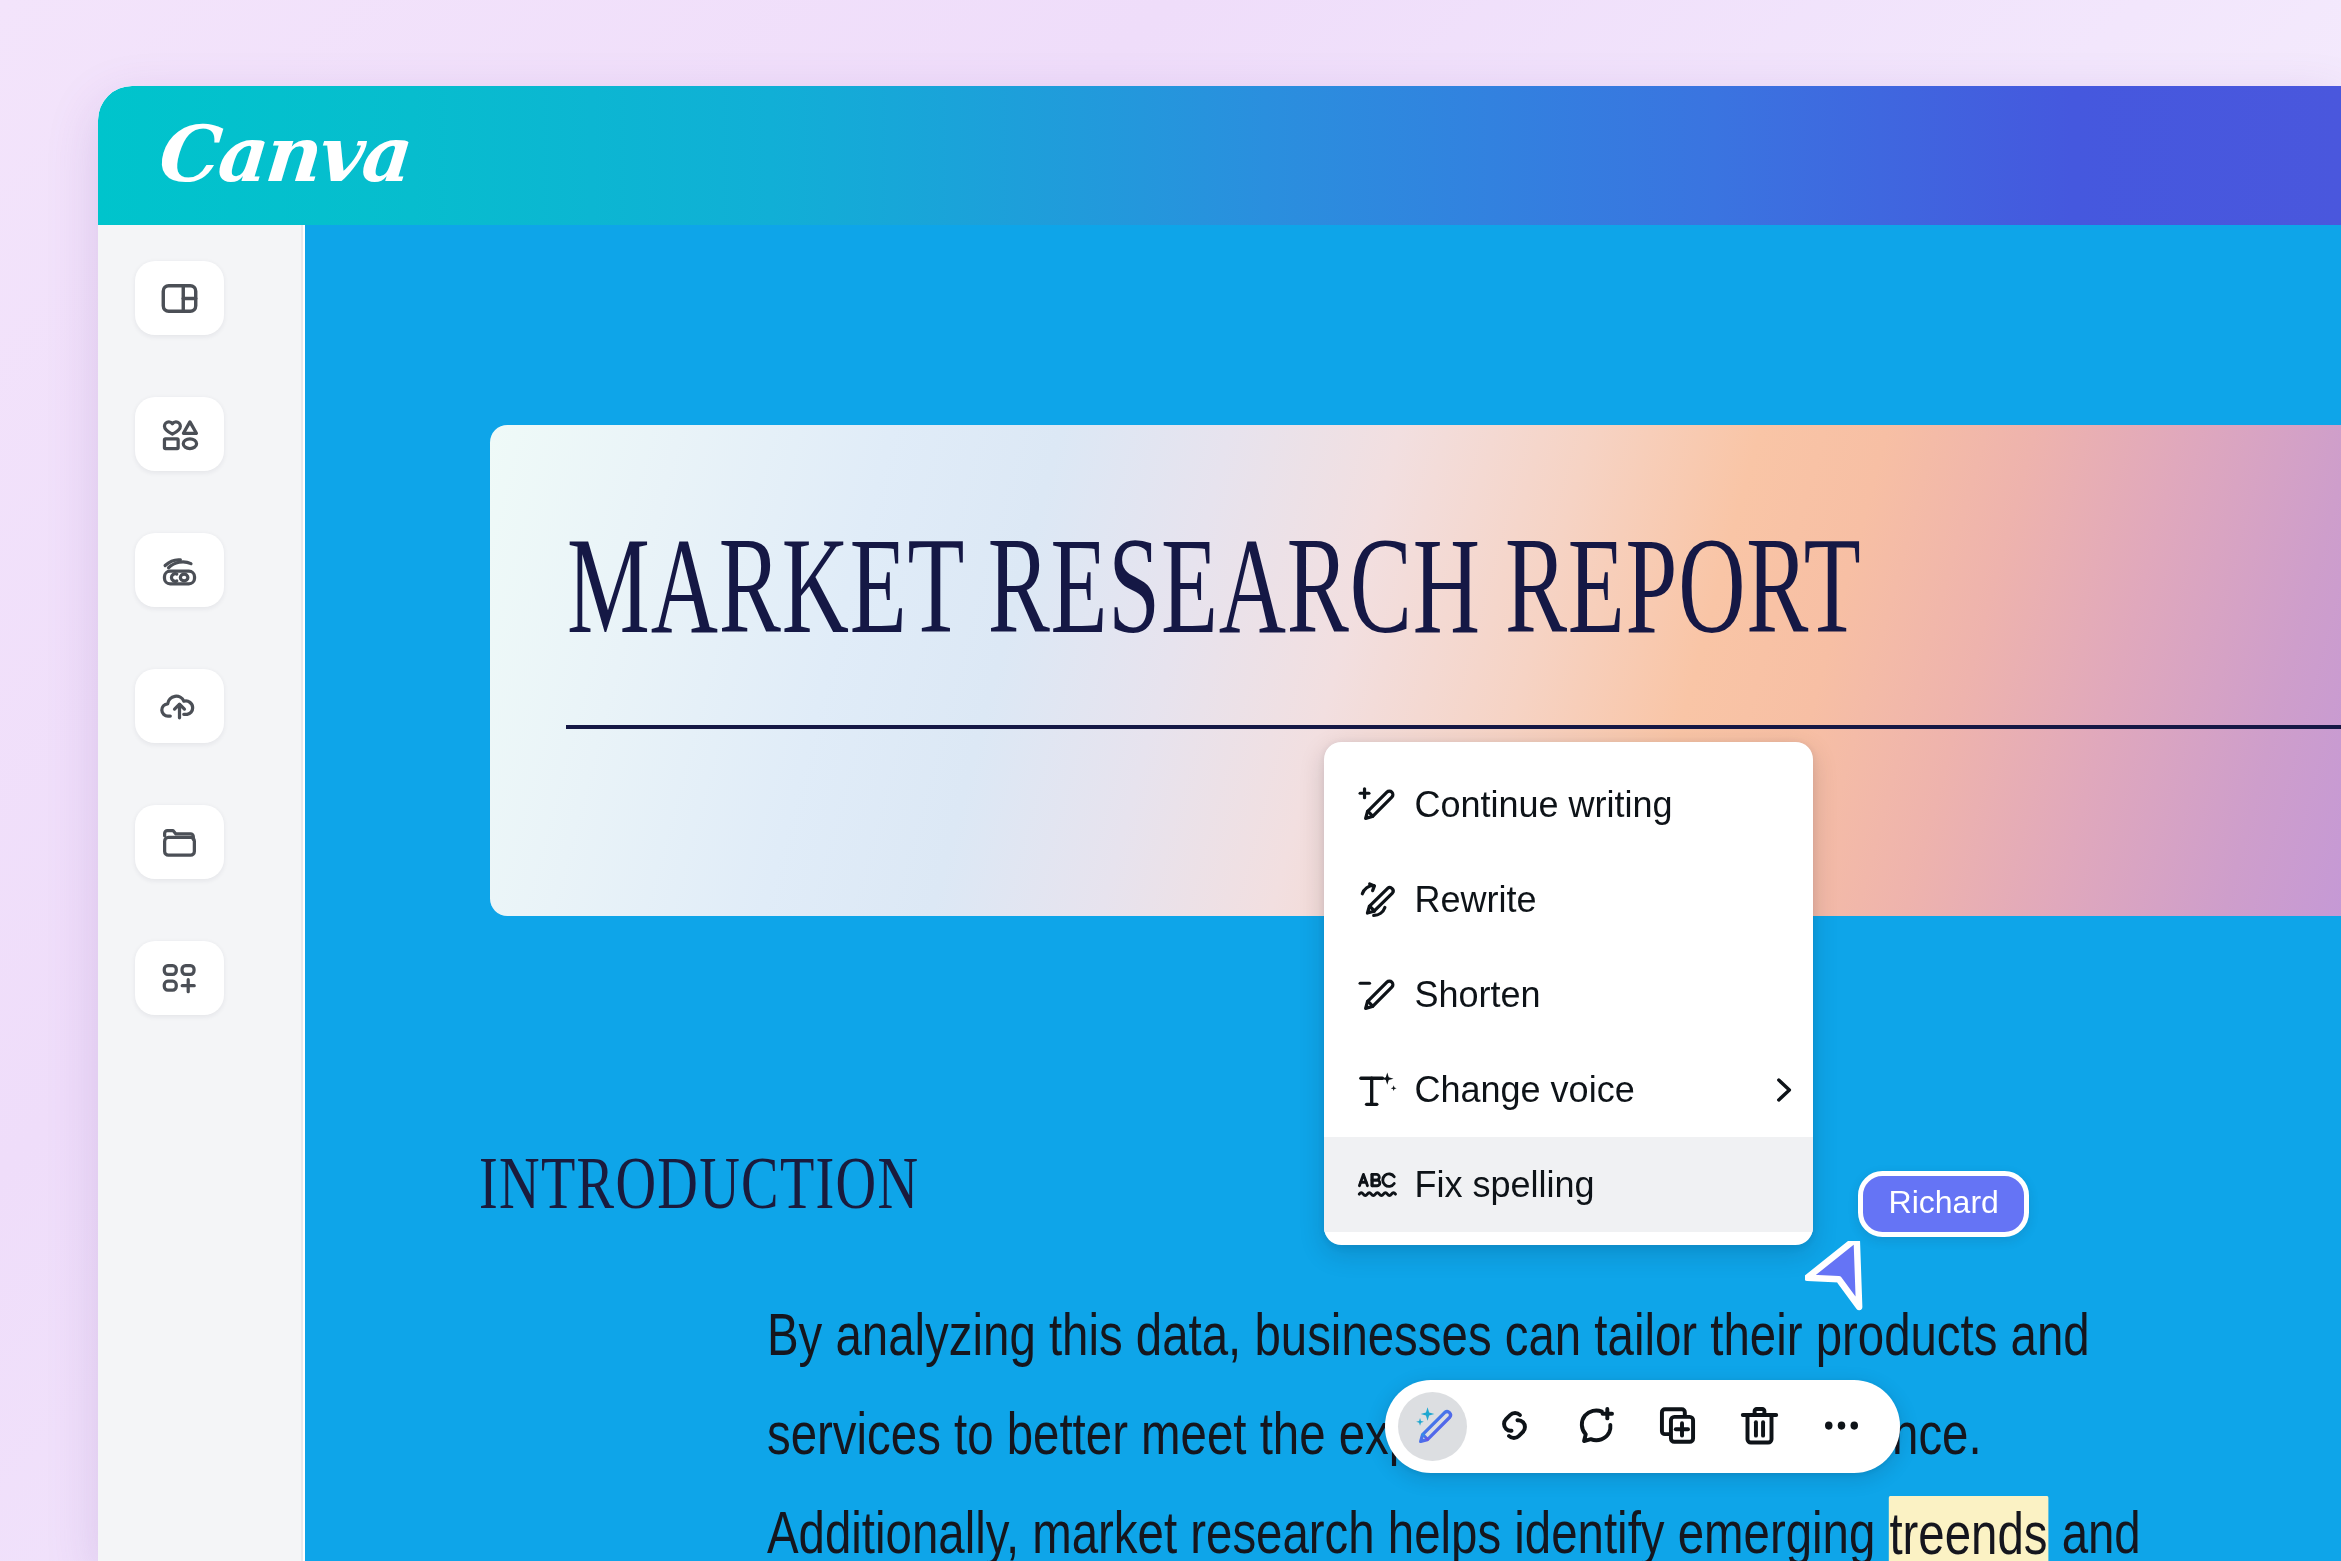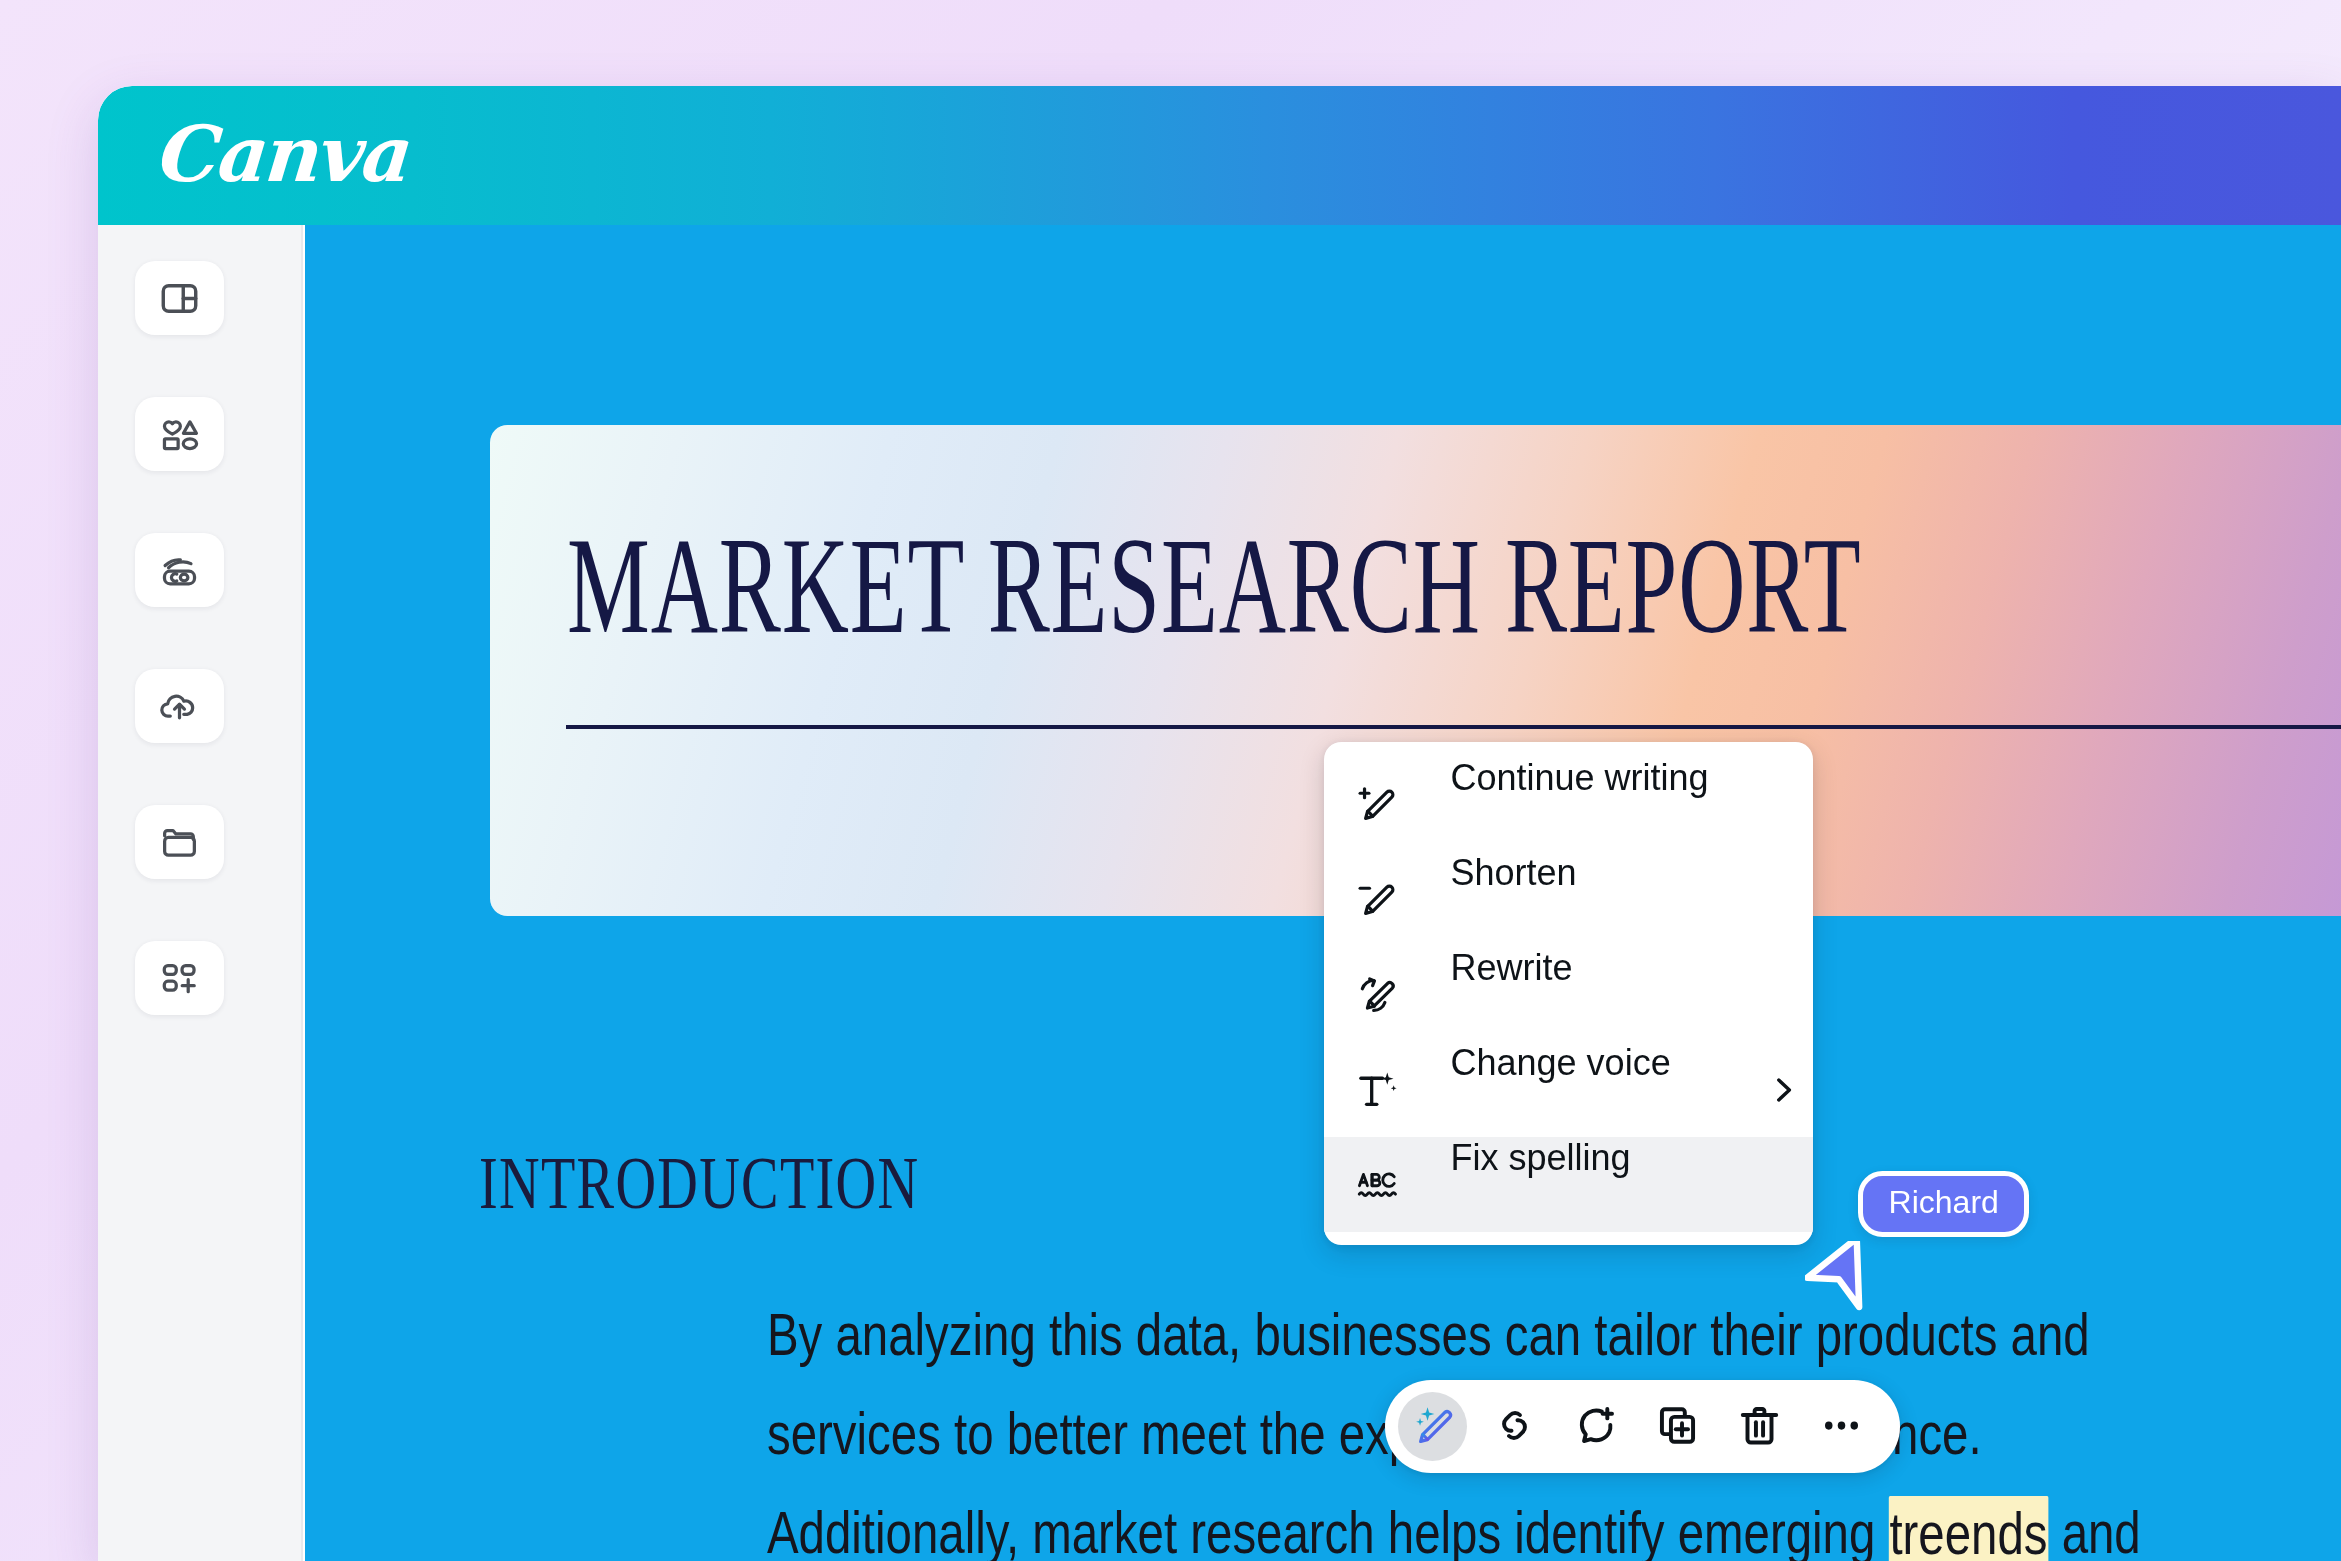--- a/index.html
+++ b/index.html
@@ -155,25 +155,25 @@
     left: 1019px; top: 517px;
     width: 489px;
     background: #FFFFFF;
     border-radius: 17.4px;
     box-shadow: 0 8.1px 25.6px rgba(20,22,45,0.16), 0 1.7px 7px rgba(20,22,45,0.08);
     overflow: hidden;
     padding: 15px 0 0 0;
   }
   .menu-item {
     display: flex;
+    align-items: center;
     height: 95px;
     padding: 0 13px 0 31px;
     cursor: pointer;
     position: relative;
-    gap: 36px;
   }
   .menu-item.active { background: #F0F1F3; }
   .menu-item .mi-icon {
     width: 49px; flex: 0 0 49px;
     display: flex; align-items: center; justify-content: flex-start;
   }
   .menu-item .mi-label {
     font-size: 36px;
     color: #0E1318;
     font-family: "Liberation Sans", sans-serif;
@@ -414,39 +414,39 @@
             <line x1="5.2" y1="3.2" x2="5.2" y2="8.0"></line>
             <line x1="2.8" y1="5.6" x2="7.6" y2="5.6"></line>
           </svg>
         </span>
         <span class="mi-label">Continue writing</span>
       </div>
 
       <div class="menu-item">
         <span class="mi-icon">
           <svg width="44" height="44" viewBox="0 0 24 24" fill="none" stroke="#0E1318" stroke-width="1.75" stroke-linecap="round" stroke-linejoin="round">
-            <path d="M17.4 5.0a1.9 1.9 0 0 1 2.7 2.7L9.5 18.3l-3.7 1.0 1.0-3.7z"></path>
-            <path d="M7.0 15.4 9.6 18.1"></path>
-            <line x1="2.8" y1="5.6" x2="7.9" y2="5.6"></line>
-          </svg>
-        </span>
-        <span class="mi-label">Shorten</span>
-      </div>
-
-      <div class="menu-item">
-        <span class="mi-icon">
-          <svg width="44" height="44" viewBox="0 0 24 24" fill="none" stroke="#0E1318" stroke-width="1.75" stroke-linecap="round" stroke-linejoin="round">
             <path d="M17.8 5.6a1.85 1.85 0 0 1 2.6 2.6L10.4 18.1l-3.6 1.0 1.0-3.6z"></path>
             <path d="M8.0 15.4 10.6 18.0"></path>
             <path d="M4.0 8.6A6.4 6.4 0 0 1 10.3 4.1"></path>
             <path d="M8.0 3.2 10.6 4.3 9.6 6.9"></path>
             <path d="M16.3 16.1a6.4 6.4 0 0 1-6.1 4.3"></path>
           </svg>
         </span>
         <span class="mi-label">Rewrite</span>
+      </div>
+
+      <div class="menu-item">
+        <span class="mi-icon">
+          <svg width="44" height="44" viewBox="0 0 24 24" fill="none" stroke="#0E1318" stroke-width="1.75" stroke-linecap="round" stroke-linejoin="round">
+            <path d="M17.4 5.0a1.9 1.9 0 0 1 2.7 2.7L9.5 18.3l-3.7 1.0 1.0-3.7z"></path>
+            <path d="M7.0 15.4 9.6 18.1"></path>
+            <line x1="2.8" y1="5.6" x2="7.9" y2="5.6"></line>
+          </svg>
+        </span>
+        <span class="mi-label">Shorten</span>
       </div>
 
 
       <div class="menu-item">
         <span class="mi-icon">
           <svg width="44" height="44" viewBox="0 0 24 24" fill="none" stroke="#0E1318" stroke-width="1.8" stroke-linecap="round" stroke-linejoin="round">
             <line x1="3.2" y1="5.6" x2="15.0" y2="5.6"></line>
             <line x1="9.1" y1="5.6" x2="9.1" y2="19.8"></line>
             <line x1="6.3" y1="19.8" x2="11.9" y2="19.8"></line>
             <path d="M17.6 2.4 18.4 5.0 21.0 5.8 18.4 6.6 17.6 9.2 16.8 6.6 14.2 5.8 16.8 5.0z" fill="#0E1318" stroke="none"></path>

